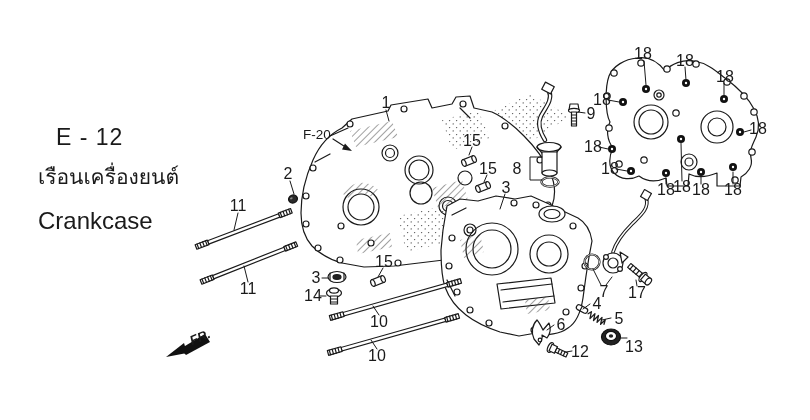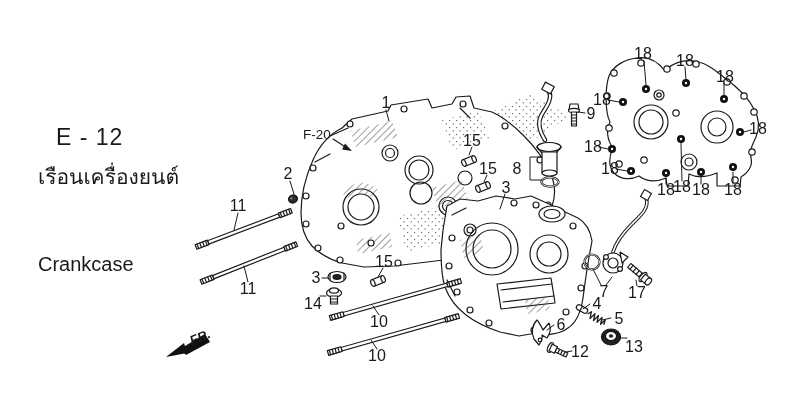--- a/index.html
+++ b/index.html
@@ -3,21 +3,21 @@
 <meta charset="utf-8">
 <style>
   html,body{margin:0;padding:0;background:#fff;}
   .stage{
     position:relative;width:810px;height:420px;background:#fff;overflow:hidden;
     font-family:"Liberation Sans","DejaVu Sans",sans-serif;color:#1a1a1a;
   }
   .stage svg{position:absolute;left:0;top:0;}
   .title-code{position:absolute;left:40px;top:124px;font-size:23px;letter-spacing:1px;margin-left:16px;}
   .title-thai{position:absolute;left:38px;top:160px;font-size:21px;}
-  .title-eng{position:absolute;left:38px;top:207px;font-size:20px;margin-top:46px;}
+  .title-eng{position:absolute;left:38px;top:207px;font-size:24px;}
   .callout{
     position:absolute;transform:translate(-50%,-50%);
     font-size:16px;line-height:1;white-space:nowrap;
   }
   .figref{
     position:absolute;transform:translate(-50%,-50%);
     font-size:13.5px;font-weight:normal;white-space:nowrap;
   }
   .frlabel{
     position:absolute;transform:translate(-50%,-50%) rotate(-23deg);
@@ -414,21 +414,21 @@
   <span class="callout" style="left:561px;top:325px">6</span>
   <span class="callout" style="left:604px;top:292px">7</span>
   <span class="callout" style="left:517px;top:169px">8</span>
   <span class="callout" style="left:591px;top:114px">9</span>
   <span class="callout" style="left:379px;top:322px">10</span>
   <span class="callout" style="left:377px;top:356px">10</span>
   <span class="callout" style="left:238px;top:206px">11</span>
   <span class="callout" style="left:248px;top:289px">11</span>
   <span class="callout" style="left:316px;top:278px">3</span>
   <span class="callout" style="left:634px;top:347px">13</span>
-  <span class="callout" style="left:313px;top:304px">14</span>
+  <span class="callout" style="left:313px;top:296px">14</span>
   <span class="callout" style="left:472px;top:141px">15</span>
   <span class="callout" style="left:488px;top:169px">15</span>
   <span class="callout" style="left:384px;top:262px">15</span>
   <span class="callout" style="left:580px;top:352px">12</span>
   <span class="callout" style="left:637px;top:293px">17</span>
   <span class="callout" style="left:643px;top:54px">18</span>
   <span class="callout" style="left:685px;top:61px">18</span>
   <span class="callout" style="left:725px;top:77px">18</span>
   <span class="callout" style="left:602px;top:100px">18</span>
   <span class="callout" style="left:758px;top:129px">18</span>

